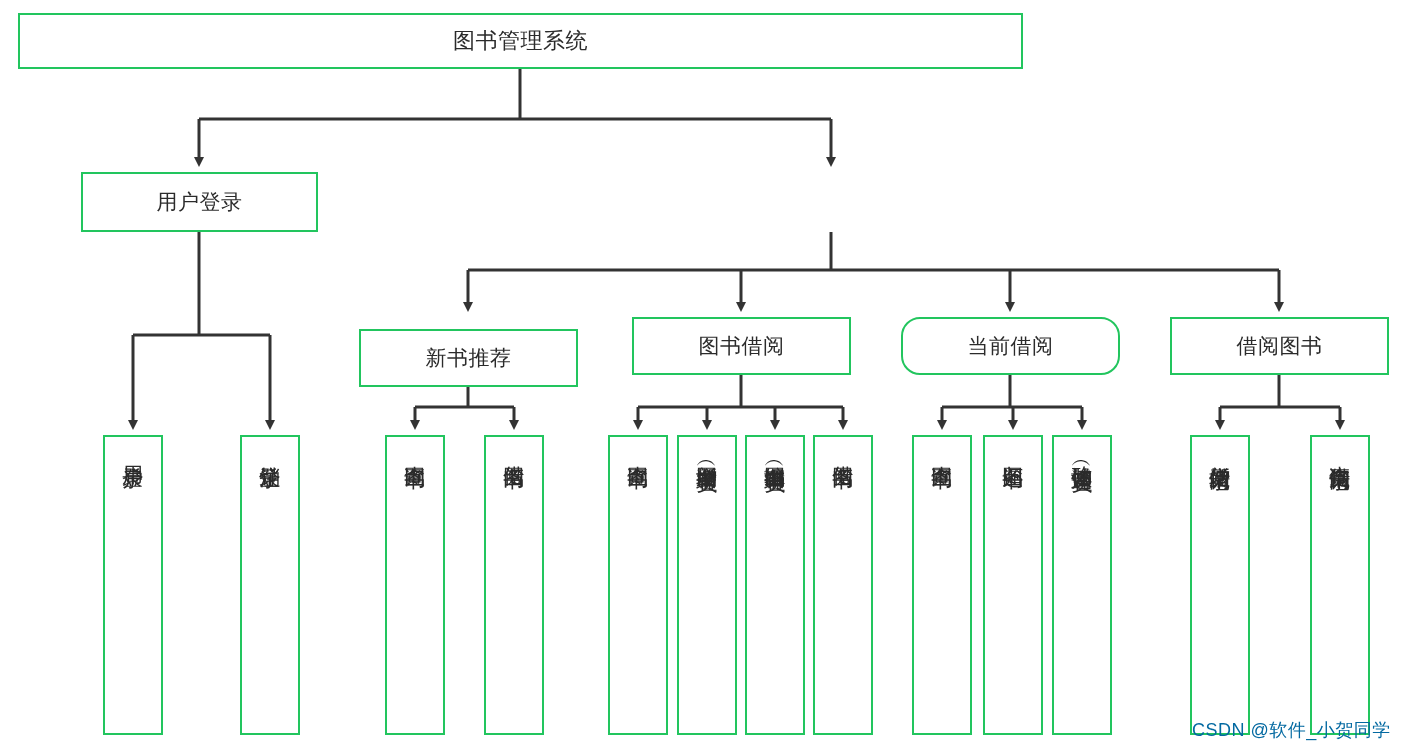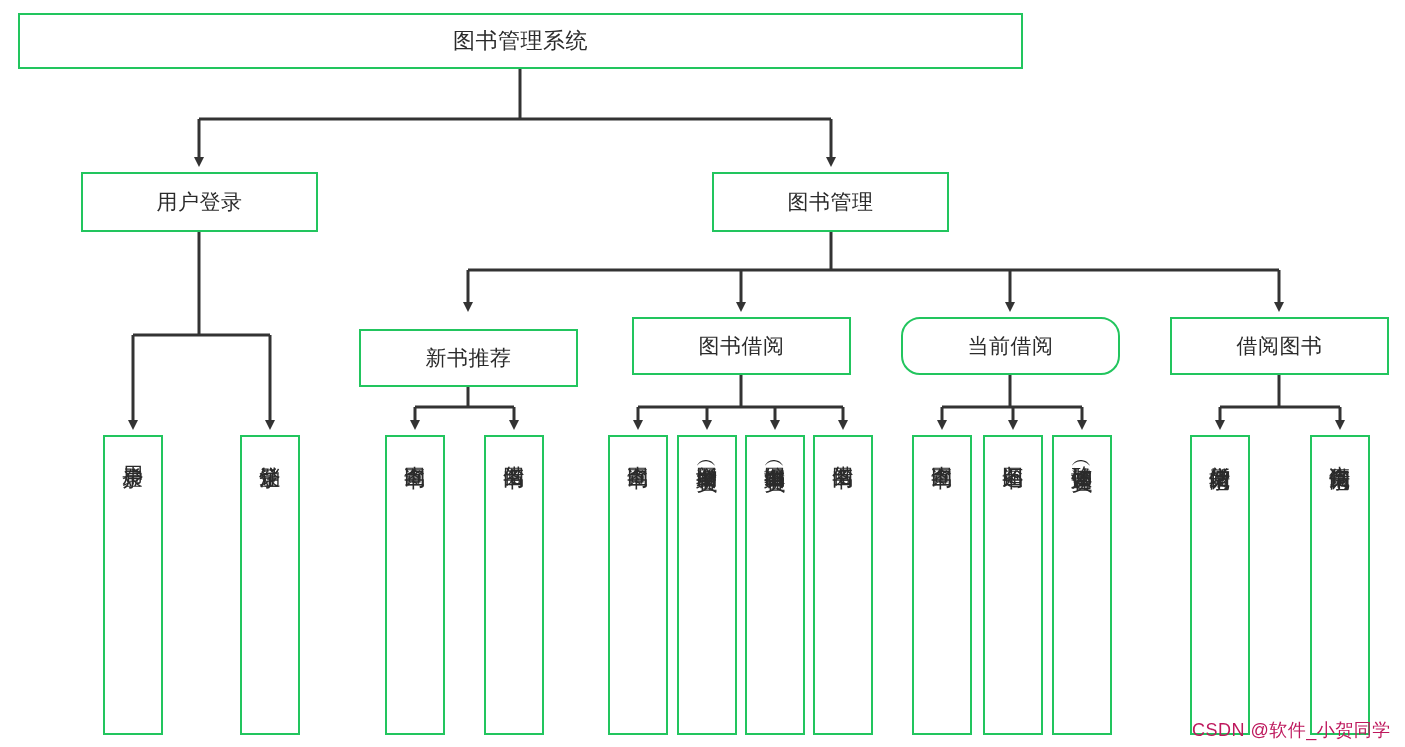--- a/index.html
+++ b/index.html
@@ -53,21 +53,21 @@
     writing-mode: vertical-rl;
     text-orientation: upright;
     font-size: 21px;
     line-height: 1.32;
     letter-spacing: 1px;
     white-space: nowrap;
   }
   .watermark {
     position: absolute;
     font-size: 18px;
-    color: #be185d;
+    color: #0369a1;
     white-space: nowrap;
     letter-spacing: 0.5px;
   }
 </style>
 </head>
 <body>
 
 <div id="canvas">
 
   <svg class="edges" viewBox="0 0 1405 747">
@@ -120,23 +120,20 @@
     </g>
   </svg>
 
   <div class="node node-h node-root" style="left:18px; top:13px; width:1005px; height:56px;">
     <span class="label">图书管理系统</span>
   </div>
 
   <div class="node node-h" style="left:81px; top:172px; width:237px; height:60px;">
     <span class="label">用户登录</span>
   </div>
-  <div class="node node-h" style="left:712px; top:172px; width:237px; height:60px;">
-    <span class="label">图书管理</span>
-  </div>
 
   <div class="node node-h" style="left:359px; top:317px; width:219px; height:58px;margin-top:12px;">
     <span class="label">新书推荐</span>
   </div>
   <div class="node node-h" style="left:632px; top:317px; width:219px; height:58px;">
     <span class="label">图书借阅</span>
   </div>
   <div class="node node-h" style="left:901px; top:317px; width:219px; height:58px;border-radius:19px;">
     <span class="label">当前借阅</span>
   </div>

